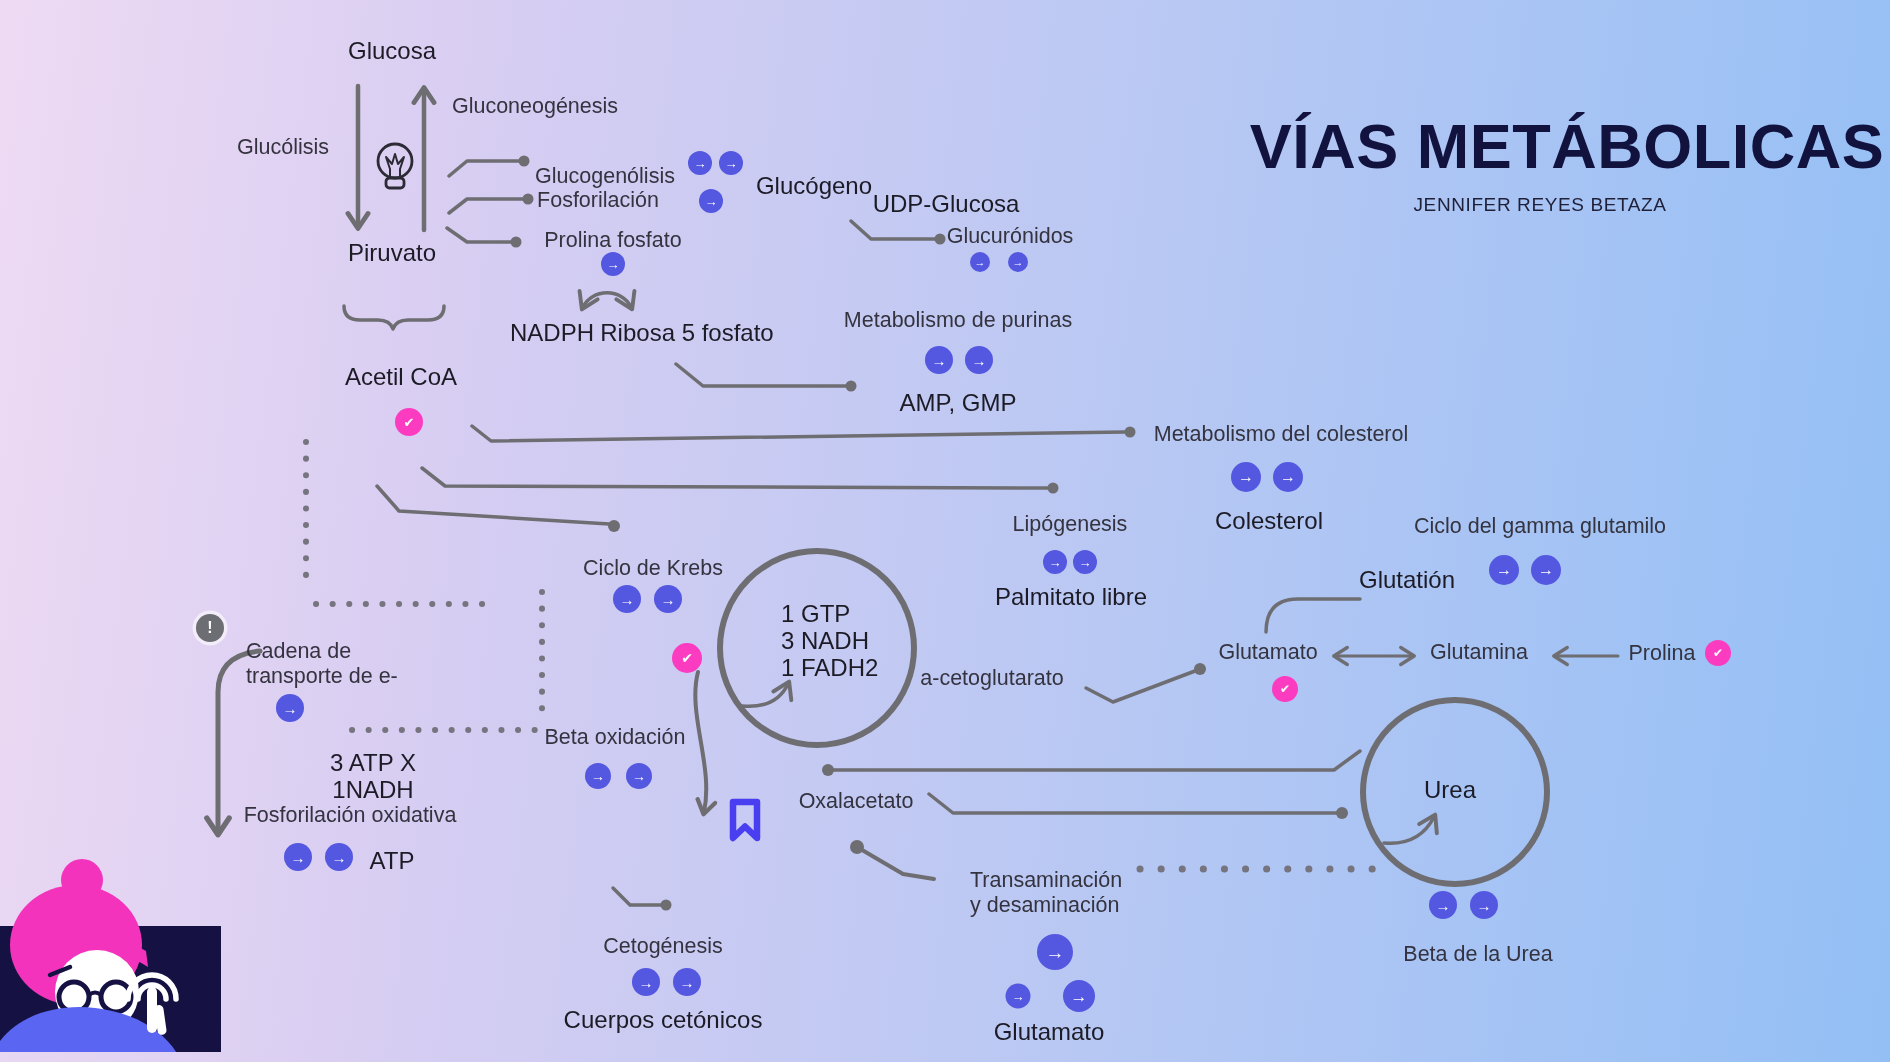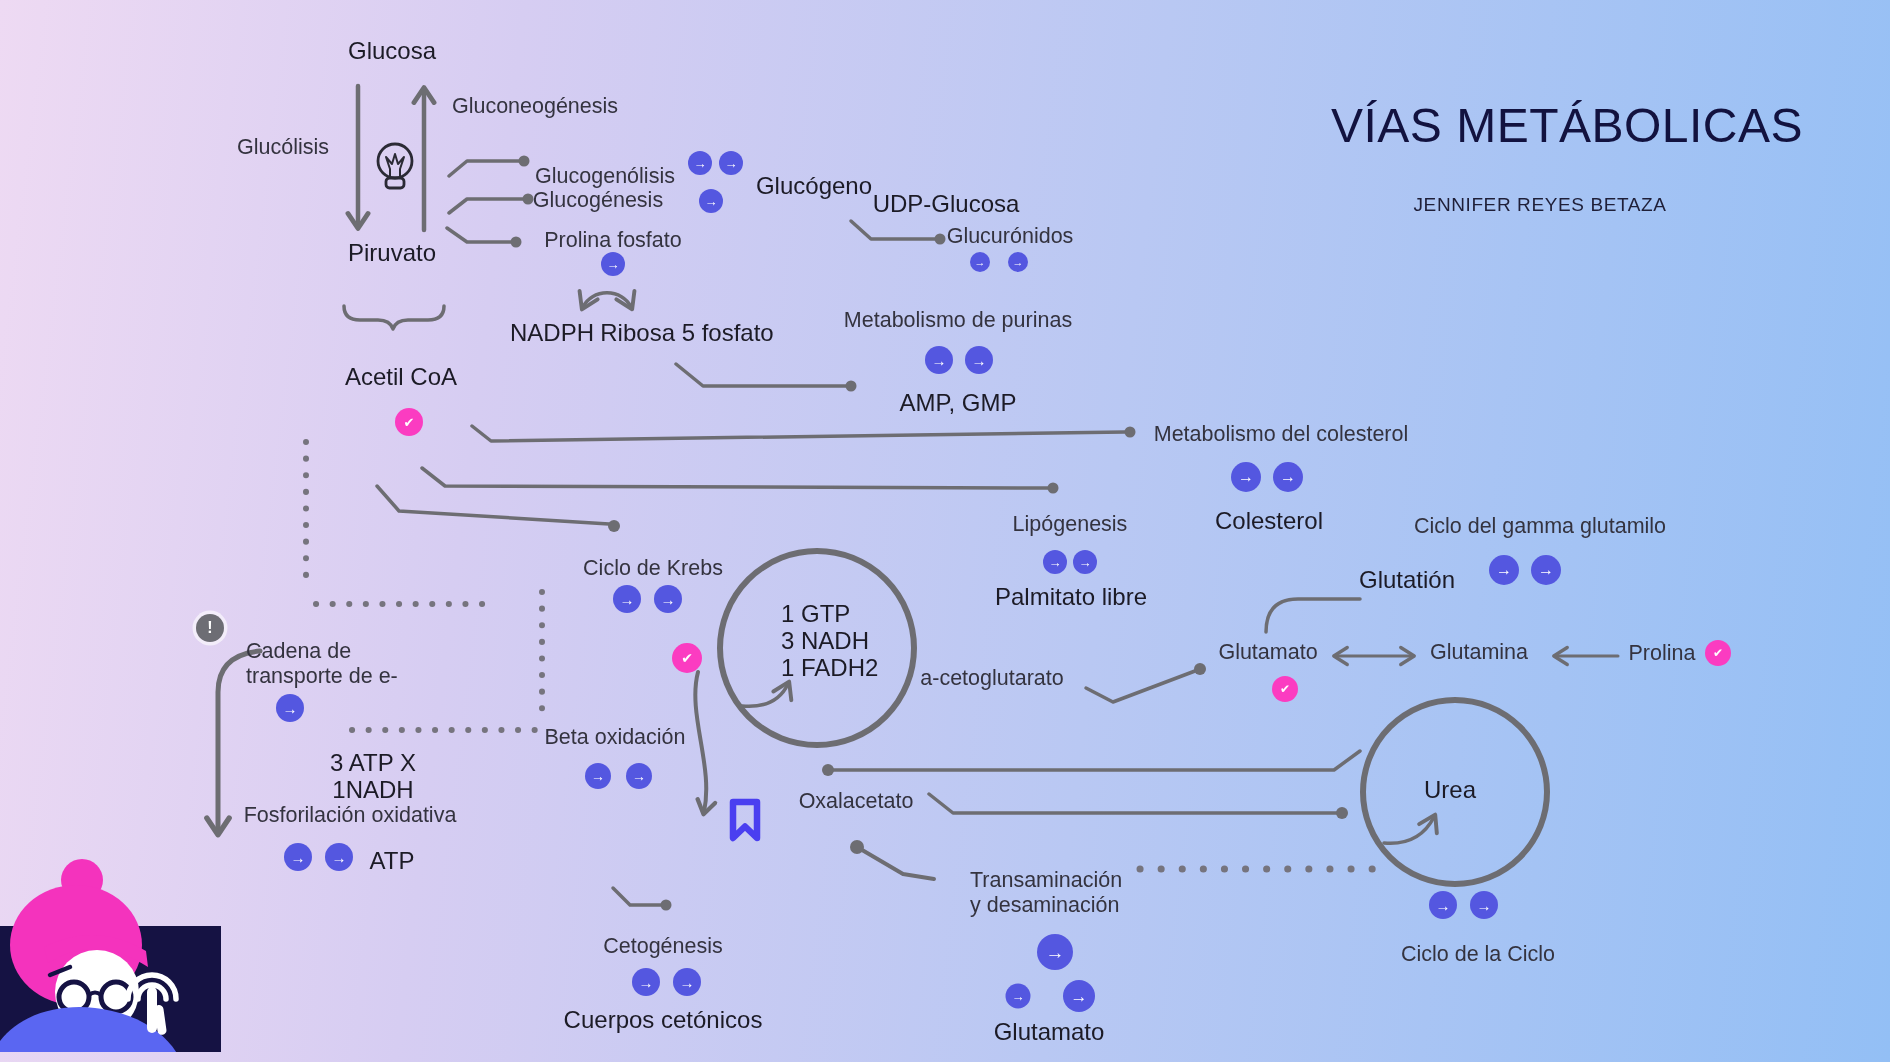--- a/index.html
+++ b/index.html
@@ -8,21 +8,21 @@
 .canvas{position:relative;width:1890px;height:1062px;overflow:hidden;
  background:linear-gradient(97deg,#eedaf3 0%,#d6cdf2 26%,#b9c8f3 58%,#93bff5 100%)}
 .wires{position:absolute;left:0;top:0;width:1890px;height:1062px}
 .lbl{position:absolute;font-size:21.5px;color:#34333f;white-space:pre-line;line-height:25px}
 .node{position:absolute;font-size:24px;font-weight:400;color:#1c1b26;white-space:pre-line;line-height:27px}
 .c{transform:translateX(-50%);text-align:center}
 .bb{position:absolute;border-radius:50%;background:#5457e0;color:#fff;display:flex;align-items:center;
  justify-content:center;transform:translate(-50%,-50%);font-weight:700;line-height:1;cursor:pointer}
 .pk{background:#fb3cc1}
 .gr{background:#6d6d74;box-shadow:0 0 0 3.5px rgba(255,255,255,.6)}
-.title{position:absolute;left:1567px;top:98px;transform:translateX(-50%);font-size:48px;font-weight:400;
+.title{position:absolute;left:1567px;top:110px;transform:translateX(-50%);font-size:63px;font-weight:700;
  color:#12123f;white-space:nowrap;letter-spacing:.5px}
 .subtitle{position:absolute;left:1540px;top:194px;transform:translateX(-50%);font-size:19px;color:#1f1f38;
  white-space:nowrap;letter-spacing:.6px}
 .icon{position:absolute}
 </style>
 </head>
 <body>
 
 <div class="canvas">
 
@@ -107,39 +107,39 @@
 <div class="node c" style="left:373px;top:749px">3 ATP X
 1NADH</div>
 <div class="node c" style="left:392px;top:847px">ATP</div>
 <div class="node c" style="left:663px;top:1006px">Cuerpos cetónicos</div>
 <div class="node c" style="left:1450px;top:776px">Urea</div>
 <div class="node c" style="left:1049px;top:1018px">Glutamato</div>
 
 <div class="lbl c" style="left:283px;top:135px">Glucólisis</div>
 <div class="lbl c" style="left:535px;top:94px">Gluconeogénesis</div>
 <div class="lbl c" style="left:605px;top:164px">Glucogenólisis</div>
-<div class="lbl c" style="left:598px;top:188px">Glucogénesis</div>
+<div class="lbl c" style="left:598px;top:188px">Fosforilación</div>
 <div class="lbl c" style="left:613px;top:228px">Prolina fosfato</div>
 <div class="lbl c" style="left:1010px;top:224px">Glucurónidos</div>
 <div class="lbl c" style="left:958px;top:308px">Metabolismo de purinas</div>
 <div class="lbl c" style="left:1281px;top:422px">Metabolismo del colesterol</div>
 <div class="lbl c" style="left:1070px;top:512px">Lipógenesis</div>
 <div class="lbl c" style="left:653px;top:556px">Ciclo de Krebs</div>
 <div class="lbl c" style="left:992px;top:666px">a-cetoglutarato</div>
 <div class="lbl c" style="left:1268px;top:640px">Glutamato</div>
 <div class="lbl c" style="left:1479px;top:640px">Glutamina</div>
 <div class="lbl c" style="left:1662px;top:641px">Prolina</div>
 <div class="lbl c" style="left:1540px;top:514px">Ciclo del gamma glutamilo</div>
 <div class="lbl" style="left:246px;top:639px">Cadena de
 transporte de e-</div>
 <div class="lbl c" style="left:350px;top:803px">Fosforilación oxidativa</div>
 <div class="lbl c" style="left:615px;top:725px">Beta oxidación</div>
 <div class="lbl c" style="left:663px;top:934px">Cetogénesis</div>
 <div class="lbl c" style="left:856px;top:789px">Oxalacetato</div>
-<div class="lbl c" style="left:1478px;top:942px">Ciclo de la Ciclo</div>
+<div class="lbl c" style="left:1478px;top:942px">Beta de la Urea</div>
 <div class="lbl" style="left:970px;top:868px">Transaminación
 y desaminación</div>
 
 <div class="bb" style="left:700px;top:163px;width:24px;height:24px;font-size:13px">
       <span>→</span>
     </div>
 <div class="bb" style="left:731px;top:163px;width:24px;height:24px;font-size:13px">
       <span>→</span>
     </div>
 <div class="bb" style="left:711px;top:201px;width:24px;height:24px;font-size:13px">

